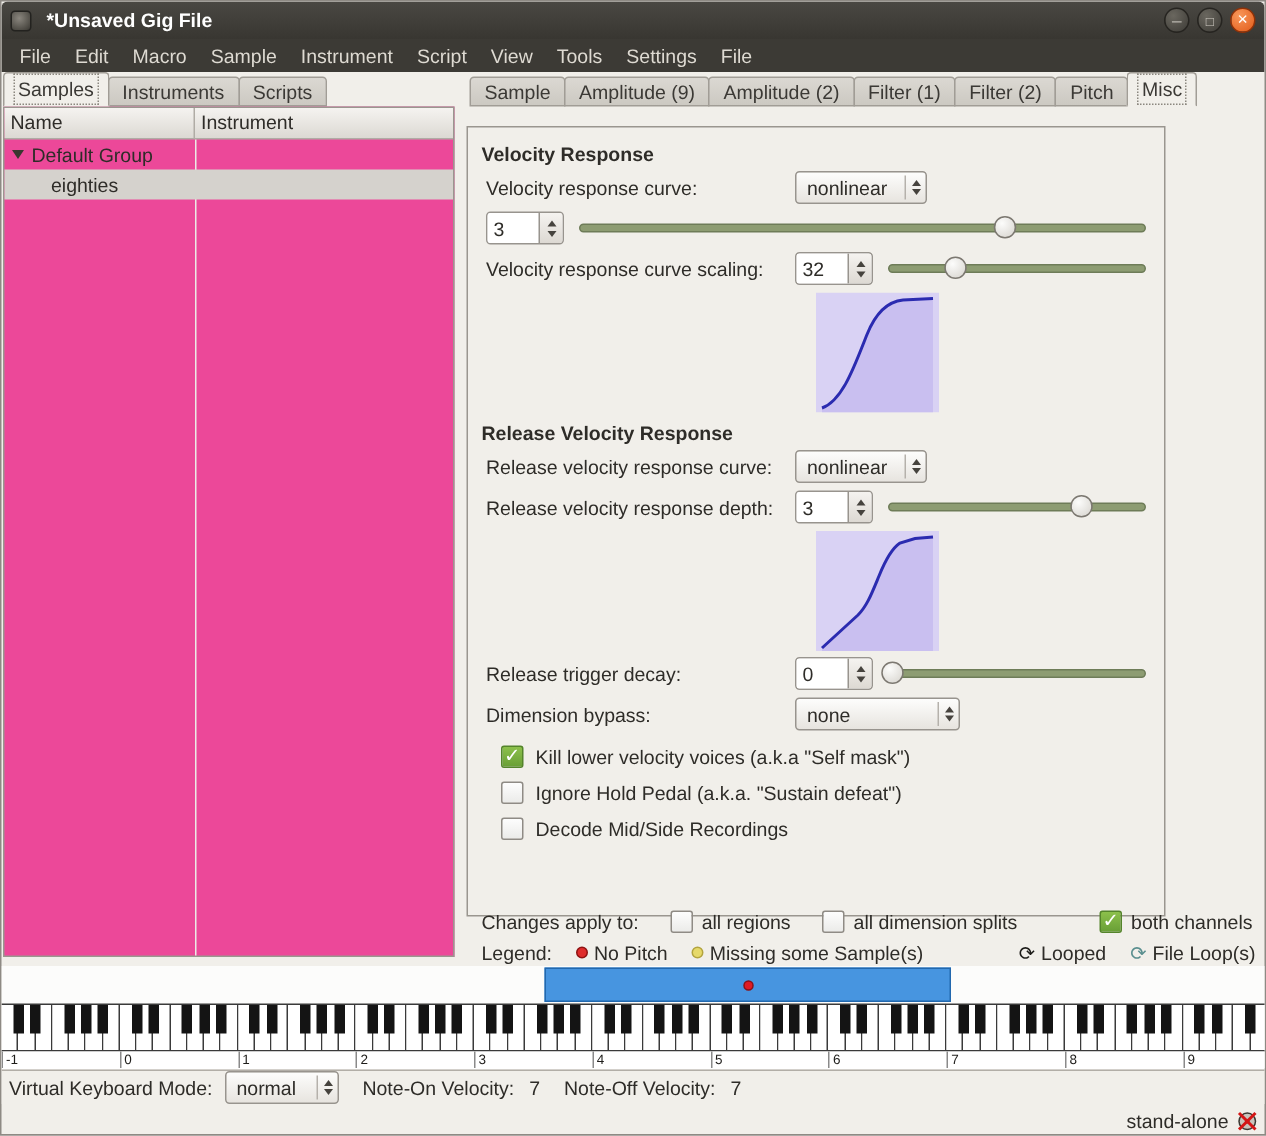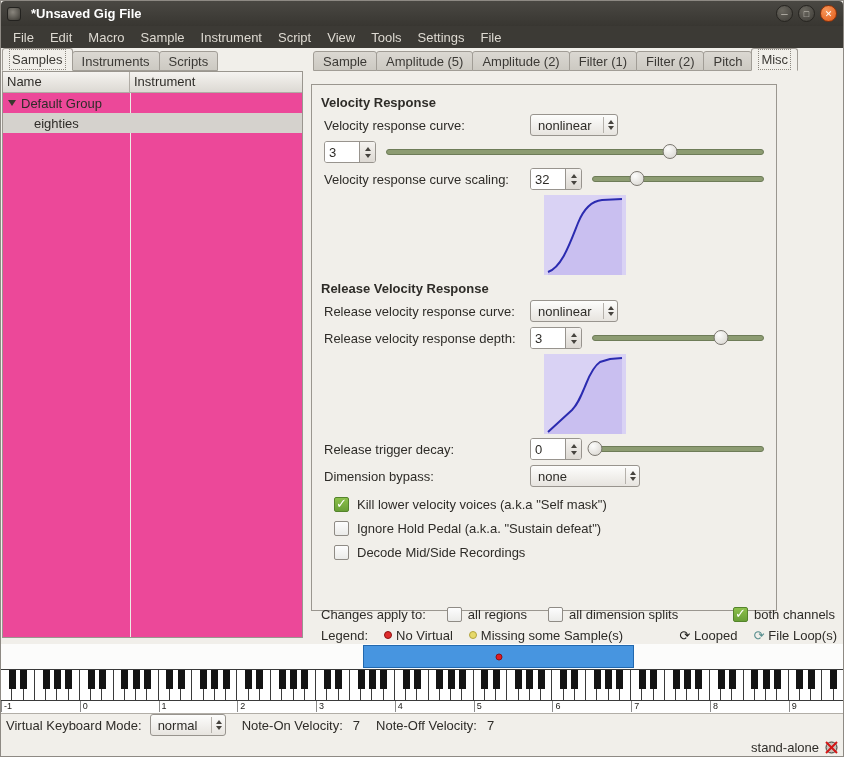--- a/index.html
+++ b/index.html
@@ -189,21 +189,21 @@
         </div>
       </div>
     </div>
 
     <div class="right-panel">
       <div class="tabs">
         <div class="tab">
             <span class="tab-label">Sample</span>
           </div>
         <div class="tab">
-            <span class="tab-label">Amplitude (5)</span>
+            <span class="tab-label">Amplitude (9)</span>
           </div>
         <div class="tab">
             <span class="tab-label">Amplitude (2)</span>
           </div>
         <div class="tab">
             <span class="tab-label">Filter (1)</span>
           </div>
         <div class="tab">
             <span class="tab-label">Filter (2)</span>
           </div>
@@ -351,21 +351,21 @@
         <span class="group push">
           <span class="cb checked"></span>
           <span>both channels</span>
         </span>
       </div>
 
       <div class="legend-row">
         <span>Legend:</span>
         <span class="legend-item">
           <span class="dot dot-red"></span>
-          <span>No Virtual</span>
+          <span>No Pitch</span>
         </span>
         <span class="legend-item">
           <span class="dot dot-yellow"></span>
           <span>Missing some Sample(s)</span>
         </span>
         <span class="legend-item push">
           <span class="loop-glyph loop-dark">⟳</span>
           <span>Looped</span>
         </span>
         <span class="legend-item">

